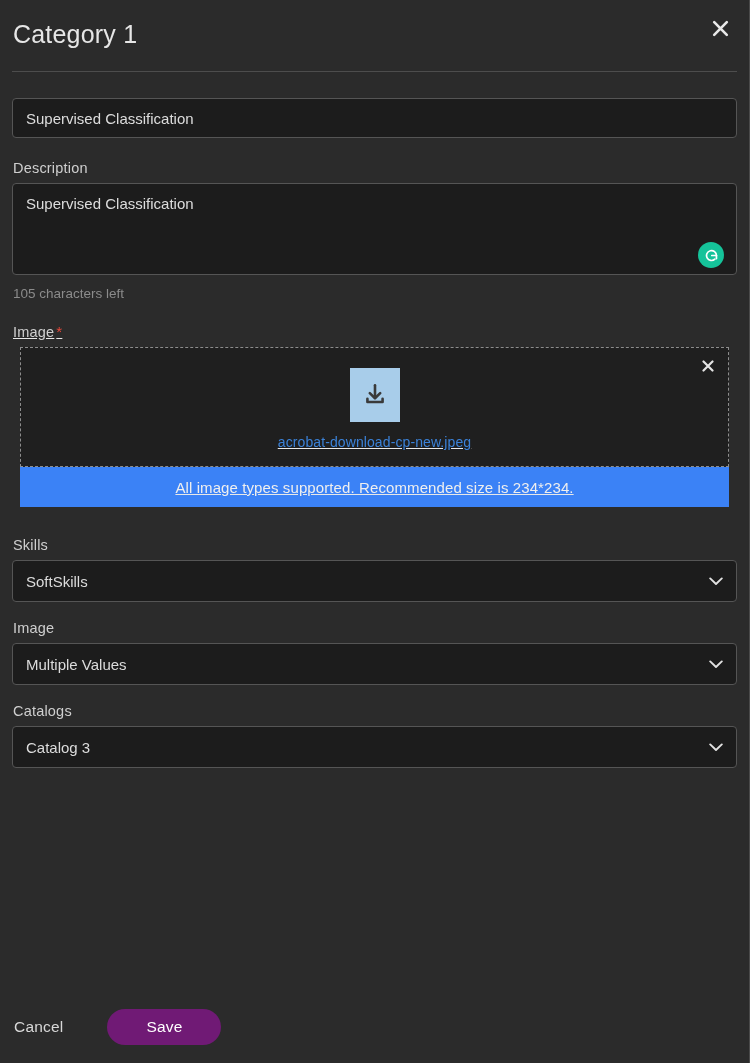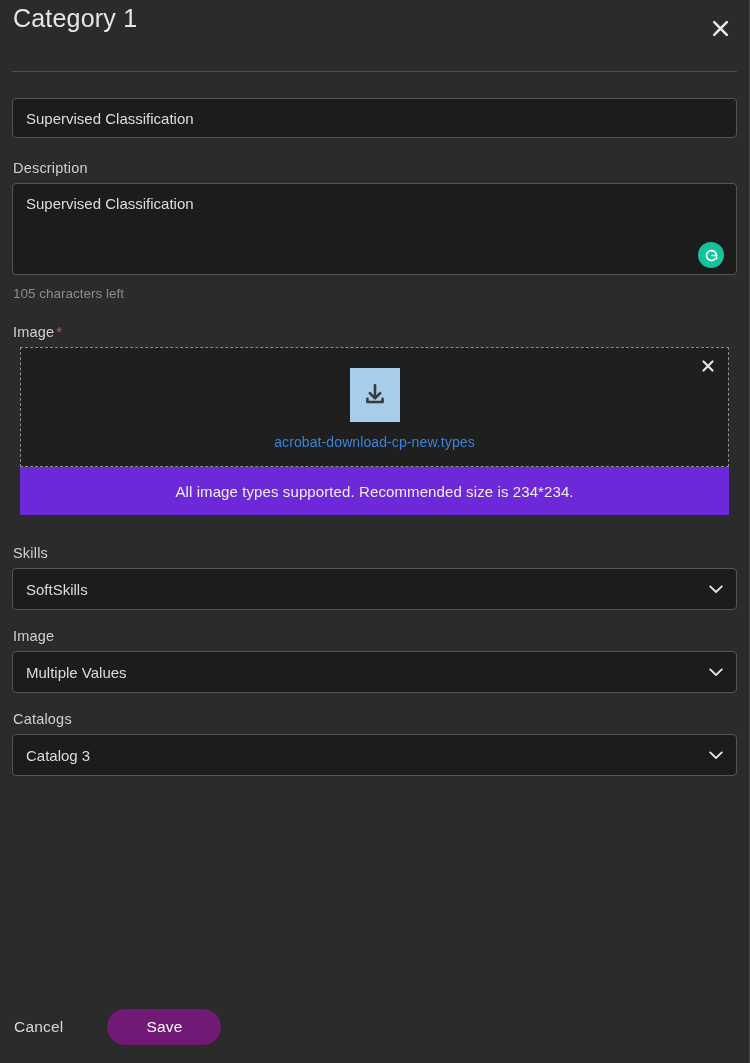--- a/index.html
+++ b/index.html
@@ -29,21 +29,21 @@
 
   
   .dlg-header {
     position: relative;
     height: 72px;
     flex: 0 0 auto;
   }
   .dlg-title {
     position: absolute;
     left: 13px;
-    top: 4px;
+    top: 20px;
     font-size: 25px;
     font-weight: 400;
     letter-spacing: .2px;
     color: #e6e6e6;
     white-space: nowrap;
   }
   .close-x {
     position: absolute;
     right: 14px;
     top: 13px;
@@ -131,21 +131,21 @@
     justify-content: center;
     cursor: pointer;
   }
   .char-left {
     font-size: 13.5px;
     color: #8b8b8b;
     margin: 7px 0 0 1px;
   }
 
   
-  .upload-outer { margin-top: 0; }
+  .upload-outer { margin-top: 0; text-decoration: underline; }
   .dropzone {
     position: relative;
     box-sizing: border-box;
     margin: 0 8px;
     height: 120px;
     border: 1px dashed #8d8d8d;
     background: #1f1f1f;
     display: flex;
     flex-direction: column;
     align-items: center;
@@ -179,22 +179,22 @@
     margin-top: 12px;
     font-size: 14px;
     color: #3b82d8;
     text-decoration: none;
     cursor: pointer;
     letter-spacing: .1px;
   }
   .hint-bar {
     box-sizing: border-box;
     margin: 0 8px;
-    height: 48px;
-    background: #6d28d9;
+    height: 40px;
+    background: #3b82f6;
     display: flex;
     align-items: center;
     justify-content: center;
     color: #efefef;
     font-size: 15px;
     letter-spacing: .1px;
   }
 
   
   .select-wrap { position: relative; }
@@ -306,21 +306,21 @@
             <path d="M1.5 1.5 L10.5 10.5 M10.5 1.5 L1.5 10.5" stroke="#e4e4e4" stroke-width="2.2" stroke-linecap="round"></path>
           </svg>
         </div>
         <div class="thumb">
           <svg width="26" height="26" viewBox="0 0 24 24" aria-hidden="true">
             <path d="M12 3 V14" stroke="#3a3a3a" stroke-width="2.4" stroke-linecap="round"></path>
             <path d="M7.2 10.2 L12 15 L16.8 10.2" fill="none" stroke="#3a3a3a" stroke-width="2.4" stroke-linecap="round" stroke-linejoin="round"></path>
             <path d="M5 15.5 V18.5 H19 V15.5" fill="none" stroke="#3a3a3a" stroke-width="2.4" stroke-linecap="round" stroke-linejoin="round"></path>
           </svg>
         </div>
-        <a class="file-link">acrobat-download-cp-new.types</a>
+        <a class="file-link">acrobat-download-cp-new.jpeg</a>
       </div>
       <div class="hint-bar">
         <span>All image types supported. Recommended size is 234*234.</span>
       </div>
     </div>
 
     <div class="group mt-30">
       <div class="field-label">Skills</div>
       <div class="select-wrap">
         <div class="select-box">

